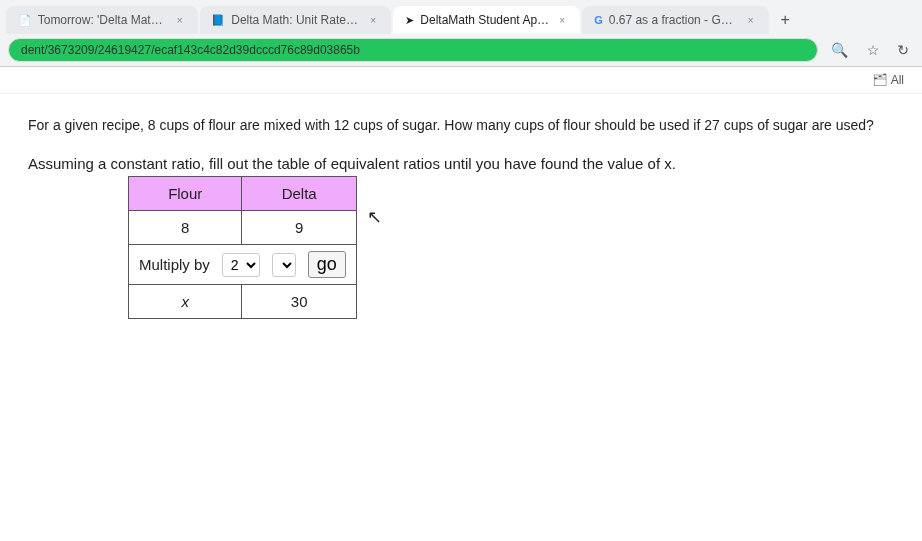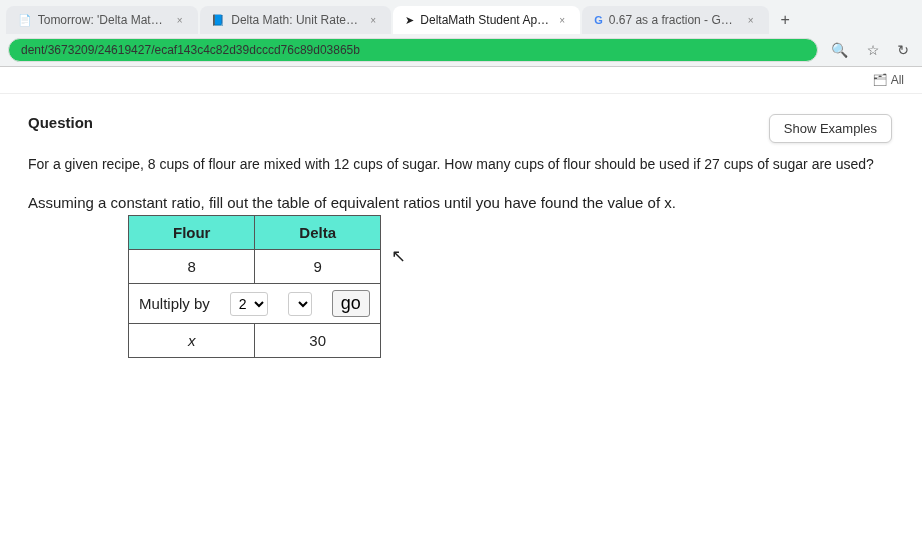--- a/index.html
+++ b/index.html
@@ -168,33 +168,33 @@
     }
 
     .ratio-table th, .ratio-table td {
       border: 1px solid #555;
       text-align: center;
       padding: 8px 30px;
       font-size: 15px;
     }
 
     .ratio-table th {
-      font-weight: bold;
-      background: #5eead4;
+      font-weight: normal;
+      background: #f0abfc;
     }
 
     .multiply-row td {
       padding: 6px 10px;
       text-align: left;
     }
 
     .multiply-cell {
       display: flex;
       align-items: center;
-      gap: 20px;
+      gap: 12px;
     }
 
     .multiply-select {
       border: 1px solid #ccc;
       border-radius: 3px;
       padding: 2px 4px;
       font-size: 14px;
       cursor: pointer;
       background: #fff;
     }
@@ -264,24 +264,20 @@
 </div>
 
 <div class="utility-bar">
   <span class="utility-btn">
     <span>🗂</span>
     <span>All</span>
   </span>
 </div>
 
 <div class="main-content">
-  <div class="question-header">
-    <span>Question</span>
-    <button class="show-examples-btn">Show Examples</button>
-  </div>
 
   <p class="question-text">For a given recipe, 8 cups of flour are mixed with 12 cups of sugar. How many cups of flour should be used if 27 cups of sugar are used?</p>
 
   <p class="instruction-text">Assuming a constant ratio, fill out the table of equivalent ratios until you have found the value of x.</p>
 
   <div class="ratio-table-wrapper">
     <table class="ratio-table">
       <thead>
         <tr>
           <th>Flour</th>

